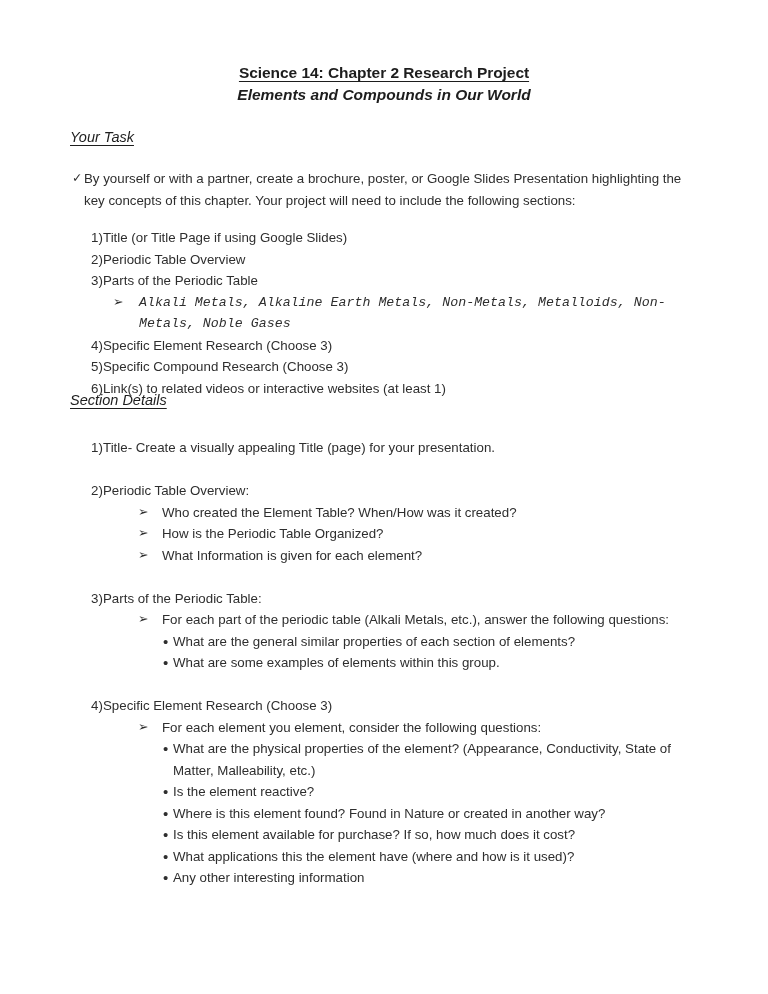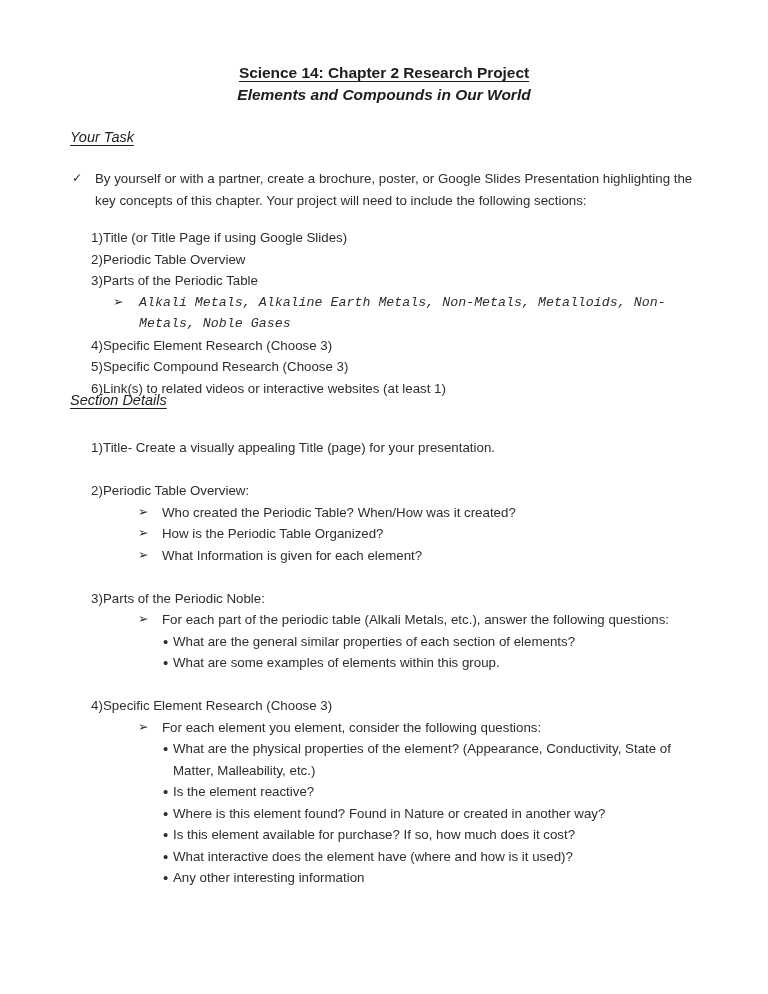--- a/index.html
+++ b/index.html
@@ -74,21 +74,21 @@
   }
   .check-item .marker {
     position: absolute;
     left: 2px;
     top: 0;
     width: 18px;
     font-size: 12.5px;
     text-align: left;
   }
   .check-item .body {
-    margin-left: 25px;
+    margin-left: 14px;
     display: block;
   }
 
   
   .num-list {
     left: 91px;
     top: 227px;
     width: 610px;
   }
   .li-row {
@@ -237,36 +237,36 @@
       </div>
     </div>
 
     <div class="sd-group">
       <div class="li-row">
         <span class="marker">2)</span>
         <span class="body">Periodic Table Overview:</span>
       </div>
       <div class="sd-arrow">
         <span class="marker">➢</span>
-        <span class="body">Who created the Periodic Table? When/How was it created?</span>
+        <span class="body">Who created the Element Table? When/How was it created?</span>
       </div>
       <div class="sd-arrow">
         <span class="marker">➢</span>
         <span class="body">How is the Periodic Table Organized?</span>
       </div>
       <div class="sd-arrow">
         <span class="marker">➢</span>
         <span class="body">What Information is given for each element?</span>
       </div>
     </div>
 
     <div class="sd-group">
       <div class="li-row">
         <span class="marker">3)</span>
-        <span class="body">Parts of the Periodic Noble:</span>
+        <span class="body">Parts of the Periodic Table:</span>
       </div>
       <div class="sd-arrow">
         <span class="marker">➢</span>
         <span class="body">For each part of the periodic table (Alkali Metals, etc.), answer the following questions:</span>
       </div>
       <div class="sd-dot">
         <span class="marker">•</span>
         <span class="body">What are the general similar properties of each section of elements?</span>
       </div>
       <div class="sd-dot">
@@ -295,21 +295,21 @@
       <div class="sd-dot">
         <span class="marker">•</span>
         <span class="body">Where is this element found? Found in Nature or created in another way?</span>
       </div>
       <div class="sd-dot">
         <span class="marker">•</span>
         <span class="body">Is this element available for purchase? If so, how much does it cost?</span>
       </div>
       <div class="sd-dot">
         <span class="marker">•</span>
-        <span class="body">What interactive does the element have (where and how is it used)?</span>
+        <span class="body">What applications this the element have (where and how is it used)?</span>
       </div>
       <div class="sd-dot">
         <span class="marker">•</span>
         <span class="body">Any other interesting information</span>
       </div>
     </div>
 
   </div>
 
 </div>

